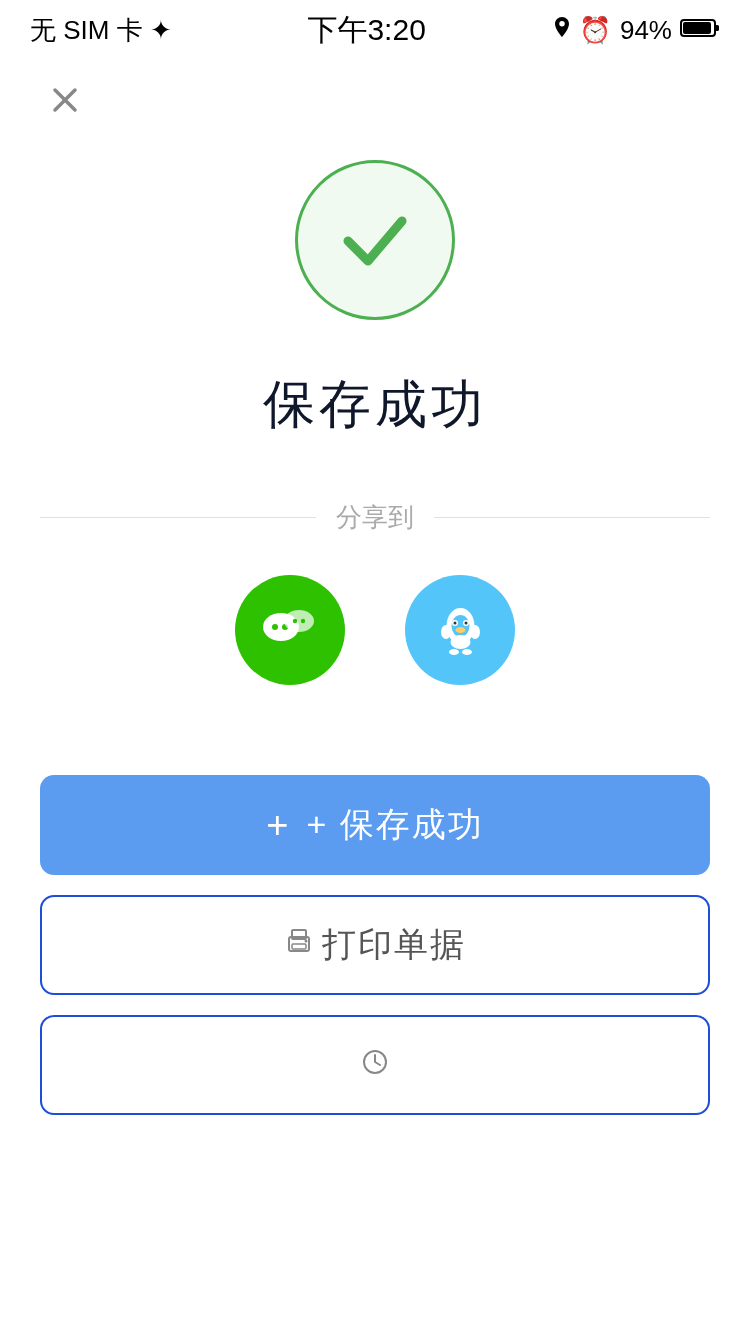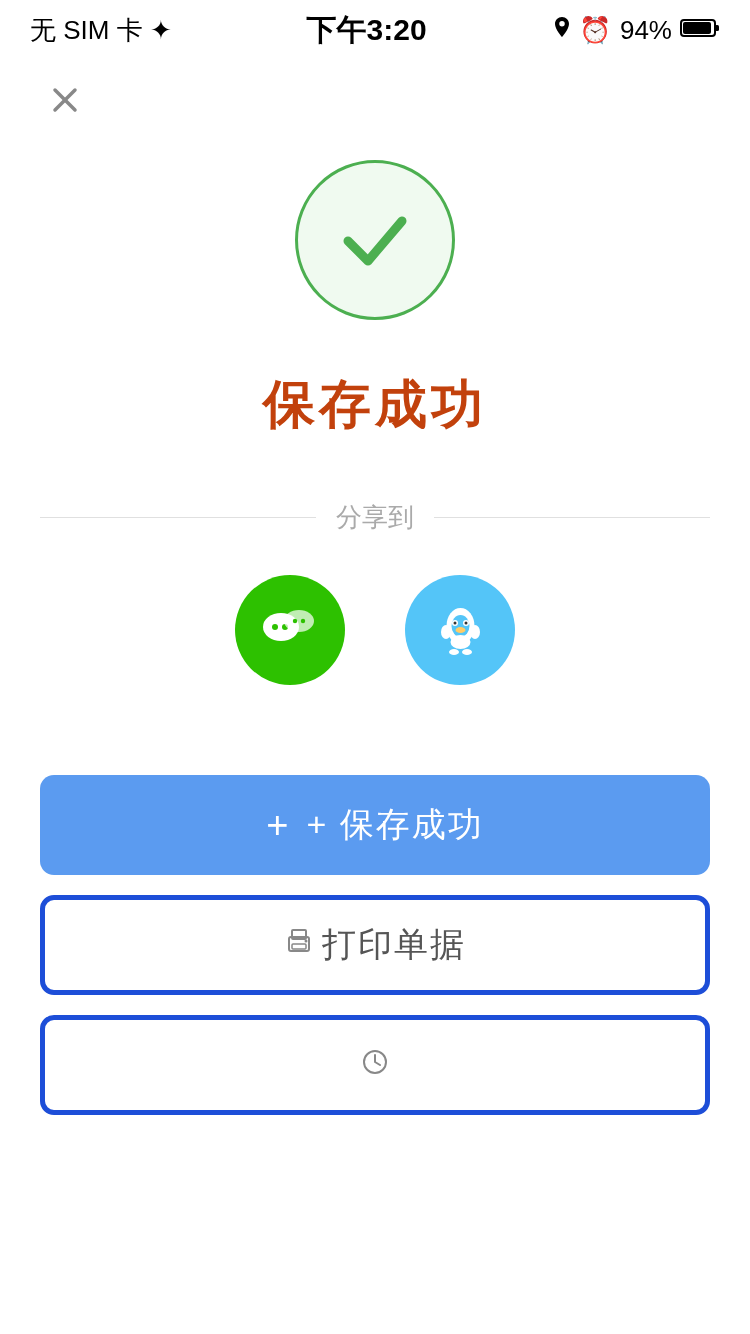--- a/index.html
+++ b/index.html
@@ -24,21 +24,21 @@
     }
     .status-left {
       display: flex;
       align-items: center;
       gap: 10px;
       font-size: 26px;
       color: #000;
     }
     .status-center {
       font-size: 30px;
-      font-weight: 700;
+      font-weight: 400;
       color: #000;
     }
     .status-right {
       display: flex;
       align-items: center;
       gap: 8px;
       font-size: 26px;
       color: #000;
     }
 
@@ -80,22 +80,22 @@
       margin-bottom: 50px;
     }
     .success-circle svg {
       width: 90px;
       height: 90px;
     }
 
     
     .success-title {
       font-size: 52px;
-      font-weight: 700;
-      color: #c2410c;
+      font-weight: 400;
+      color: #0f172a;
       margin-bottom: 60px;
       letter-spacing: 4px;
     }
 
     
     .share-section {
       width: 100%;
       position: relative;
       display: flex;
       flex-direction: column;
@@ -183,21 +183,21 @@
       color: #fff;
       font-weight: 400;
       letter-spacing: 2px;
     }
 
     .btn-secondary {
       width: 100%;
       height: 100px;
       border-radius: 14px;
       background: #fff;
-      border: 5px solid #1d4ed8;
+      border: 2px solid #1d4ed8;
       display: flex;
       align-items: center;
       justify-content: center;
       gap: 8px;
       cursor: pointer;
       font-size: 34px;
       color: #555;
       font-weight: 400;
       letter-spacing: 2px;
     }

